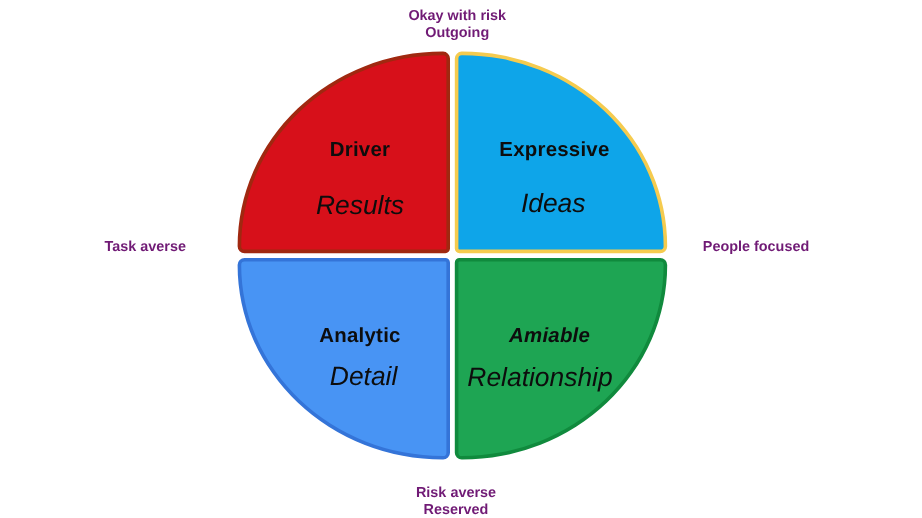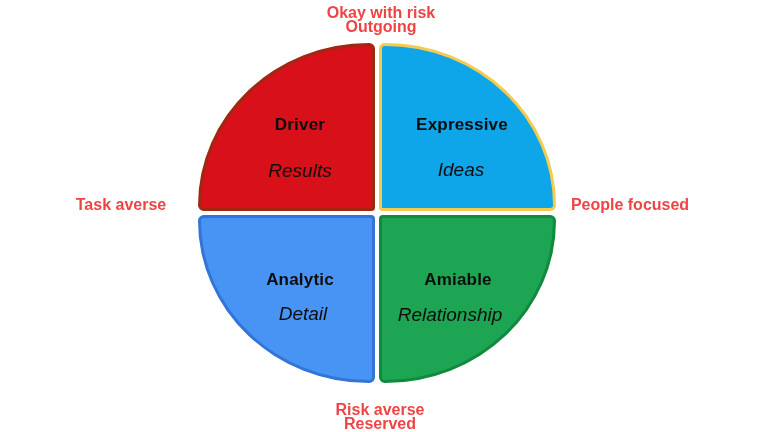--- a/index.html
+++ b/index.html
@@ -11,22 +11,22 @@
   .stage {
     position: relative;
     width: 768px;
     height: 432px;
     background: #ffffff;
     overflow: hidden;
   }
   
   .axis-label {
     position: absolute;
-    color: #ef4444;
-    font-size: 16px;
+    color: #701a75;
+    font-size: 12px;
     font-weight: 700;
     line-height: 14px;
     text-align: center;
     white-space: nowrap;
   }
   .axis-top    { left: 381px; top: 6px;   transform: translateX(-50%); }
   .axis-bottom { left: 380px; top: 403px; transform: translateX(-50%); }
   .axis-left   { left: 121px; top: 205px; transform: translate(-50%, -50%); }
   .axis-right  { left: 621px; top: 205px; transform: translate(-50%, -50%); padding-left: 18px; }
 
@@ -59,30 +59,30 @@
     color: #0d0d0d;
     font-size: 17px;
     font-weight: 700;
     letter-spacing: 0.2px;
   }
   .q-sub {
     position: absolute;
     transform: translate(-50%, -50%);
     white-space: nowrap;
     color: #0d0d0d;
-    font-size: 19px;
+    font-size: 22px;
     font-style: italic;
   }
   .q-tl .q-title { left: 99px;  top: 79px; }
   .q-tl .q-sub   { left: 99px;  top: 125px; }
   .q-tr .q-title { left: 80px;  top: 79px; }
   .q-tr .q-sub   { left: 79px;  top: 124px; }
   .q-bl .q-title { left: 99px;  top: 62px; }
   .q-bl .q-sub   { left: 102px; top: 96px; }
-  .q-br .q-title { left: 76px;  top: 62px; }
+  .q-br .q-title { left: 76px;  top: 62px; font-style: italic; }
   .q-br .q-sub   { left: 68px;  top: 97px; }
 </style>
 </head>
 <body>
 
 <div class="stage">
 
   <div class="axis-label axis-top">
     <div>Okay with risk</div>
     <div>Outgoing</div>

